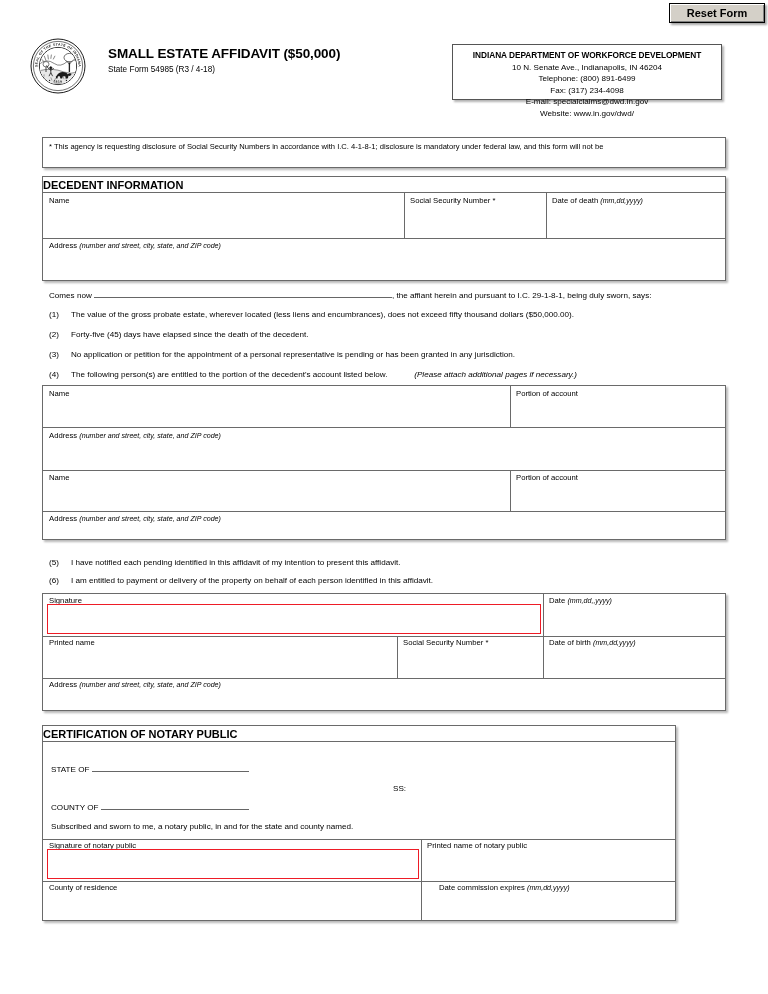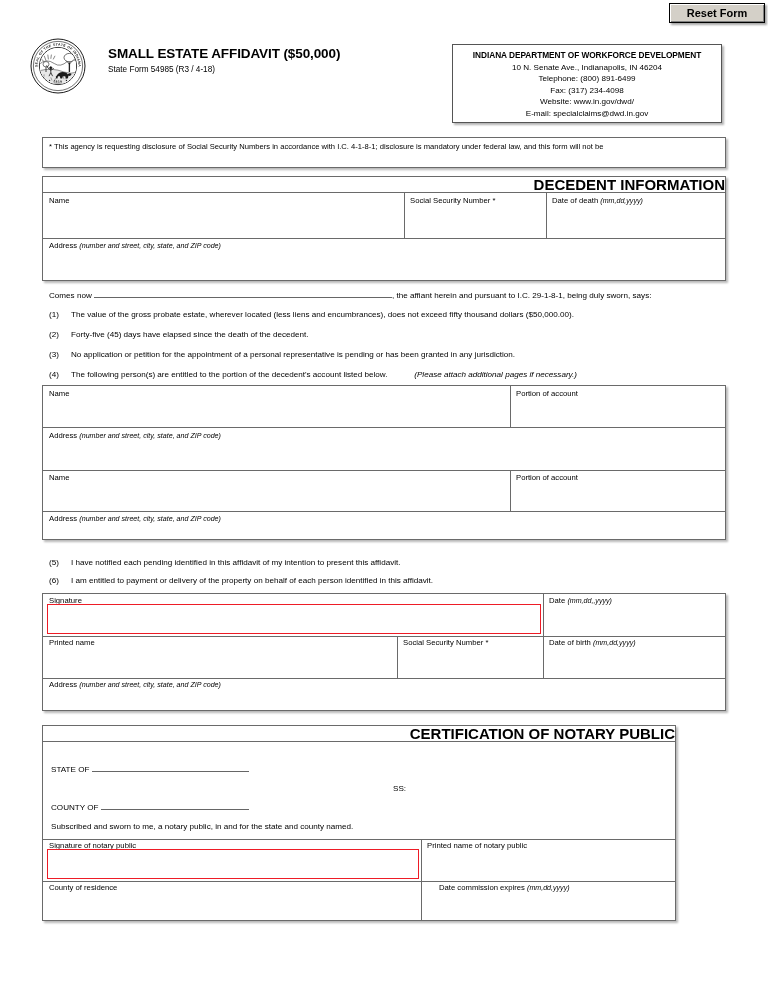--- a/index.html
+++ b/index.html
@@ -68,21 +68,21 @@
   .form-sub {
     font-size: 8.2px;
     margin-top: 4px;
     white-space: nowrap;
   }
   .agency-box {
     position: absolute;
     left: 452px;
     top: 11px;
     width: 270px;
-    height: 79px;
+    height: 56px;
     border: 1px solid #555;
     box-shadow: 2px 2px 2px rgba(0,0,0,.30);
     text-align: center;
     padding-top: 5px;
     font-size: 8.1px;
     line-height: 11.6px;
     background: #fff;
   }
   .agency-box .ag-name {
     font-weight: bold;
@@ -106,23 +106,23 @@
     padding: 4px 6px 0 6px;
     font-size: 7.6px;
     line-height: 10.5px;
   }
 
   .band-title {
     position: absolute;
     left: 0; right: 0; top: 0;
     height: 16px;
     line-height: 16px;
-    text-align: right;
+    text-align: left;
     font-weight: bold;
-    font-size: 15px;
+    font-size: 11px;
     border-bottom: 1px solid #6a6a6a;
   }
 
   .cell-label {
     position: absolute;
     font-size: 7.7px;
     white-space: nowrap;
   }
   .cell-label i { font-style: italic; font-size: 7.1px; }
   .vline {
@@ -252,22 +252,22 @@
   <div class="title-block">
     <div class="form-title">SMALL ESTATE AFFIDAVIT ($50,000)</div>
     <div class="form-sub">State Form 54985 (R3 / 4-18)</div>
   </div>
 
   <div class="agency-box">
     <div class="ag-name">INDIANA DEPARTMENT OF WORKFORCE DEVELOPMENT</div>
     <div>10 N. Senate Ave., Indianapolis, IN  46204</div>
     <div>Telephone:  (800) 891-6499</div>
     <div>Fax:  (317) 234-4098</div>
+    <div>E-mail:  specialclaims@dwd.in.gov</div>
     <div>Website:  www.in.gov/dwd/</div>
-    <div>E-mail:  specialclaims@dwd.in.gov</div>
   </div>
 </div>
 
 <div class="box shadow disclaimer">
   <div>* This agency is requesting disclosure of Social Security Numbers in accordance with I.C. 4-1-8-1; disclosure is mandatory under federal law, and this form will not be</div>
 </div>
 
 <div class="box shadow" id="decedent-box">
   <div class="band-title">DECEDENT INFORMATION</div>
 

